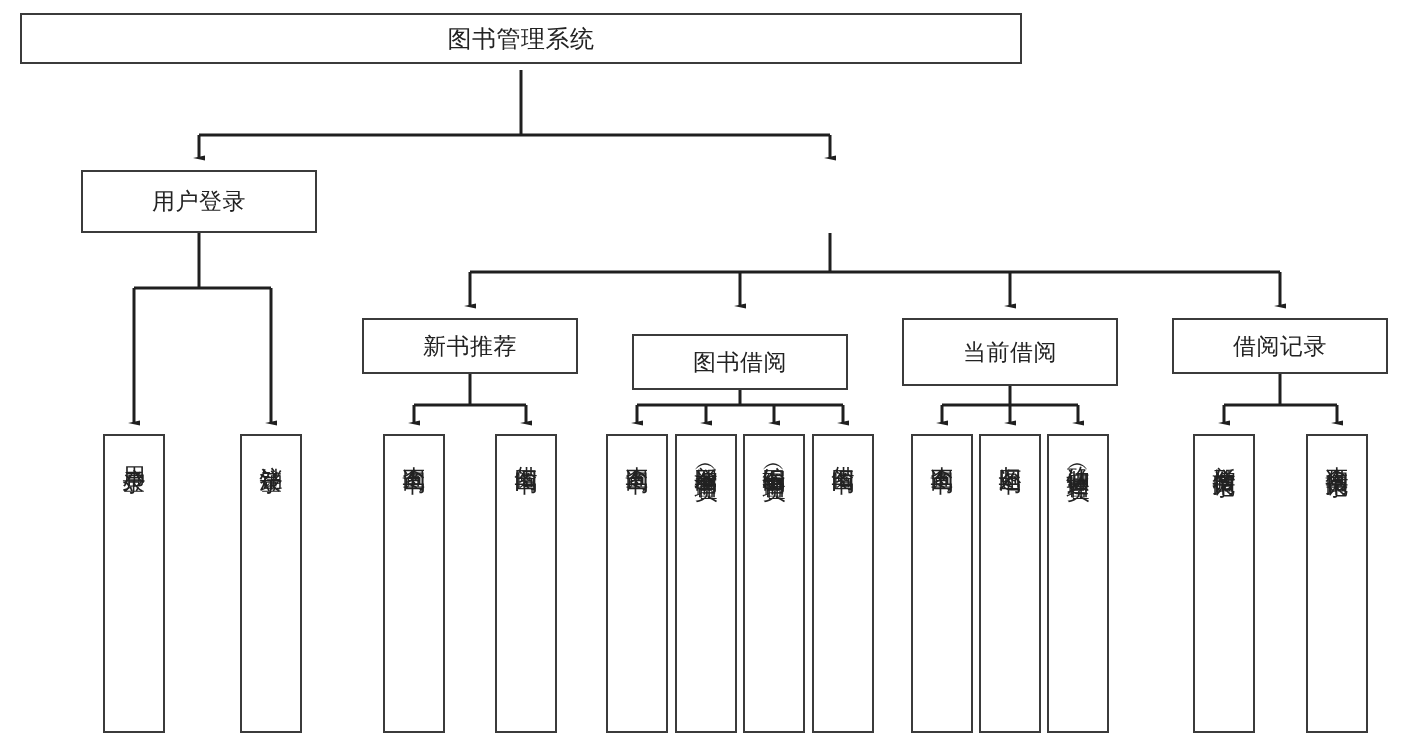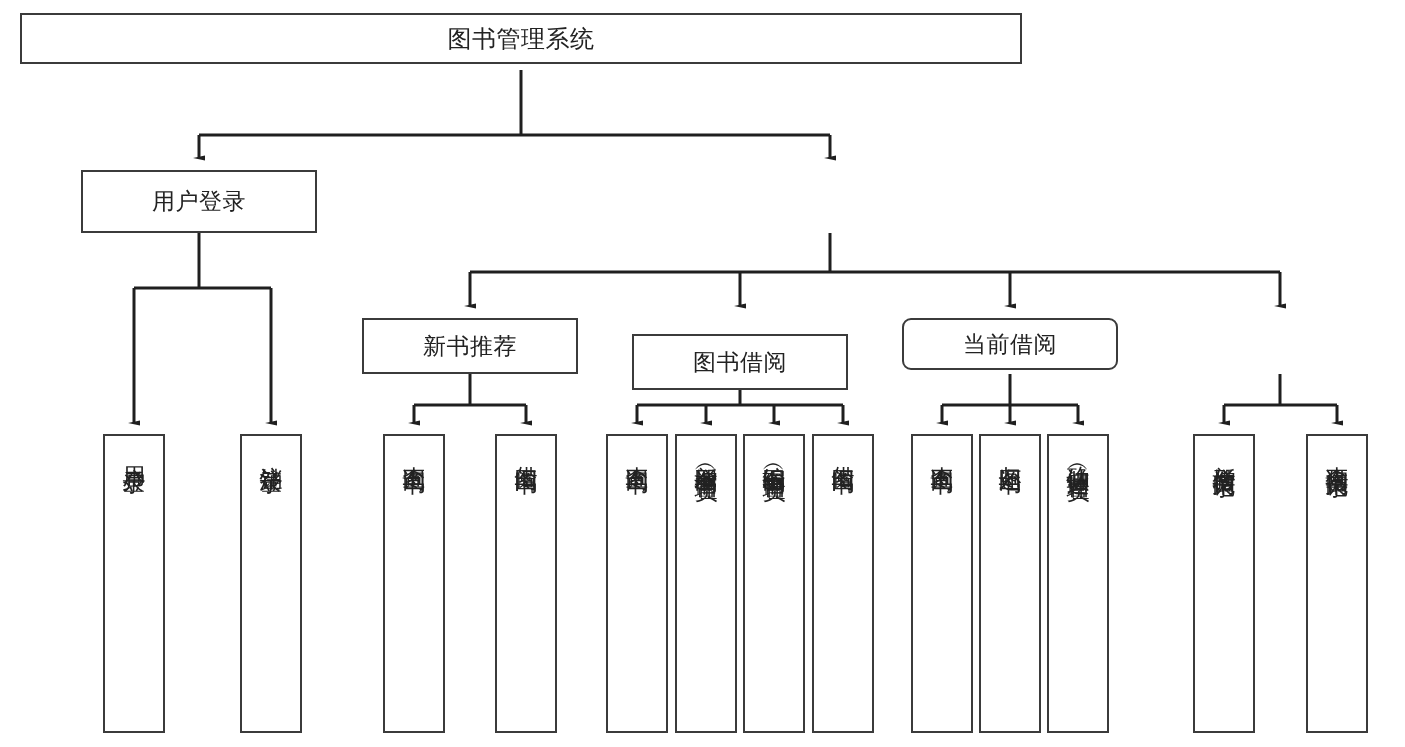--- a/index.html
+++ b/index.html
@@ -130,22 +130,25 @@
   <div class="node horiz" style="left:81px; top:170px; width:236px; height:63px;">
     <span class="label">用户登录</span>
   </div>
 
   <div class="node horiz" style="left:362px; top:318px; width:216px; height:56px;">
     <span class="label">新书推荐</span>
   </div>
   <div class="node horiz" style="left:632px; top:306px; width:216px; height:56px;margin-top:28px;">
     <span class="label">图书借阅</span>
   </div>
-  <div class="node horiz" style="left:902px; top:318px; width:216px; height:52px;border-radius:9px;">
+  <div class="node horiz" style="left:902px; top:318px; width:216px; height:68px;">
     <span class="label">当前借阅</span>
+  </div>
+  <div class="node horiz" style="left:1172px; top:318px; width:216px; height:56px;">
+    <span class="label">借阅记录</span>
   </div>
 
   <div class="node vert" style="left:103px; top:434px; width:62px; height:299px;">
     <span class="label">用户登录</span>
   </div>
   <div class="node vert" style="left:240px; top:434px; width:62px; height:299px;">
     <span class="label">注销登录</span>
   </div>
 
   <div class="node vert" style="left:383px; top:434px; width:62px; height:299px;">

